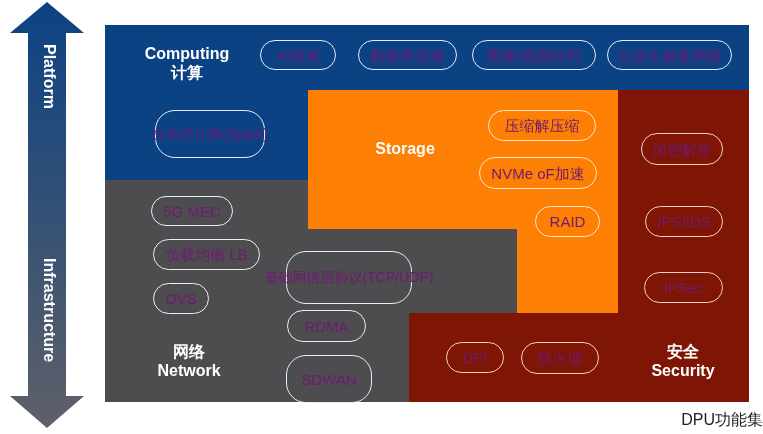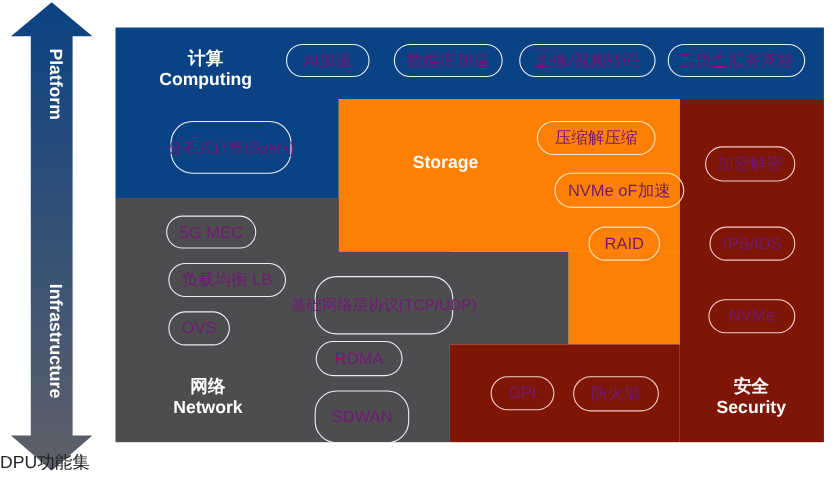--- a/index.html
+++ b/index.html
@@ -8,21 +8,21 @@
   .blk { position:absolute; }
   .blue { background:#0b4283; }
   .gray { background:#4d4c4e; }
   .orange { background:#fd7f04; }
   .red { background:#7e1505; }
   .pill { position:absolute; border:1.5px solid #e9eef5; border-radius:20px; color:#701a75; font-size:15px; display:flex; align-items:center; justify-content:center; text-align:center; line-height:17px; box-sizing:border-box; white-space:nowrap; }
   .pill.or { border-color:#ffe3c4; }
   .pill.rd { border-color:#f0d0c8; }
   .pill.two { font-size:14px; }
   .title { position:absolute; color:#ffffff; font-weight:bold; text-align:center; font-size:16px; line-height:19px; }
-  .caption { position:absolute; color:#222; font-size:16px; left:0; width:763px; text-align:left; top:410px; }
+  .caption { position:absolute; color:#222; font-size:16px; left:0; width:763px; text-align:right; top:410px; }
   .arrow-label { position:absolute; color:#ffffff; font-weight:bold; font-size:16px; transform:rotate(90deg); transform-origin:left top; white-space:nowrap; }
 </style>
 </head>
 <body>
 
 <svg class="abs" style="left:8px;top:2px;" width="78" height="426" viewBox="0 0 78 426">
   <defs>
     <linearGradient id="ag" x1="0" y1="0" x2="0" y2="1">
       <stop offset="0" stop-color="#0b4283"></stop>
       <stop offset="1" stop-color="#5f6068"></stop>
@@ -36,42 +36,42 @@
 <div class="blk blue" style="left:105px;top:25px;width:644px;height:65px;"></div>
 <div class="blk blue" style="left:105px;top:90px;width:203px;height:90px;"></div>
 <div class="blk gray" style="left:105px;top:180px;width:304px;height:222px;"></div>
 <div class="blk gray" style="left:308px;top:229px;width:209px;height:84px;"></div>
 <div class="blk orange" style="left:308px;top:90px;width:310px;height:139px;"></div>
 <div class="blk orange" style="left:517px;top:229px;width:101px;height:84px;"></div>
 <div class="blk red" style="left:618px;top:90px;width:131px;height:312px;"></div>
 <div class="blk red" style="left:409px;top:313px;width:209px;height:89px;"></div>
 
 <div class="title" style="left:132px;top:44px;width:110px;">
+  <div>Computing</div>
   <div>计算</div>
-  <div>Computing</div>
 </div>
 <div class="pill" style="left:260px;top:40px;width:76px;height:30px;">AI加速</div>
 <div class="pill" style="left:358px;top:40px;width:99px;height:30px;">数据库加速</div>
 <div class="pill" style="left:472px;top:40px;width:124px;height:30px;">图像/视频转码</div>
 <div class="pill" style="left:607px;top:40px;width:125px;height:30px;">云原生服务网格</div>
 <div class="pill two" style="left:155px;top:110px;width:110px;height:48px;">
   <span>分布式计算</span>
   <span>(Spark)</span>
 </div>
 
 <div class="title" style="left:350px;top:139px;width:110px;">
   <div>Storage</div>
 </div>
 <div class="pill or" style="left:488px;top:110px;width:108px;height:31px;">压缩解压缩</div>
-<div class="pill or" style="left:504px;top:157px;width:118px;height:32px;">NVMe oF加速</div>
+<div class="pill or" style="left:479px;top:157px;width:118px;height:32px;">NVMe oF加速</div>
 <div class="pill or" style="left:535px;top:206px;width:65px;height:31px;">RAID</div>
 
 <div class="pill rd" style="left:641px;top:133px;width:82px;height:32px;">加密解密</div>
 <div class="pill rd" style="left:645px;top:206px;width:78px;height:31px;">IPS/IDS</div>
-<div class="pill rd" style="left:644px;top:272px;width:79px;height:31px;">NVMe</div>
+<div class="pill rd" style="left:644px;top:272px;width:79px;height:31px;">IPSec</div>
 <div class="pill rd" style="left:446px;top:342px;width:58px;height:31px;">DPI</div>
 <div class="pill rd" style="left:521px;top:342px;width:78px;height:32px;">防火墙</div>
 <div class="title" style="left:628px;top:342px;width:110px;">
   <div>安全</div>
   <div>Security</div>
 </div>
 
 <div class="pill" style="left:151px;top:196px;width:82px;height:30px;">5G MEC</div>
 <div class="pill" style="left:153px;top:239px;width:107px;height:31px;">负载均衡 LB</div>
 <div class="pill" style="left:153px;top:283px;width:56px;height:31px;">OVS</div>

